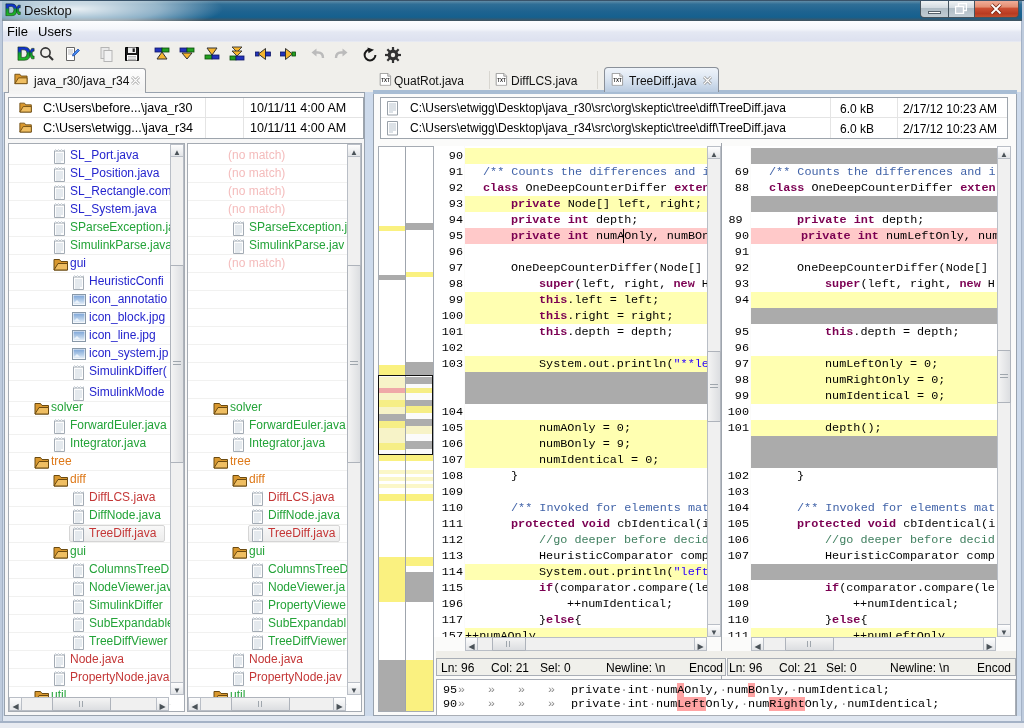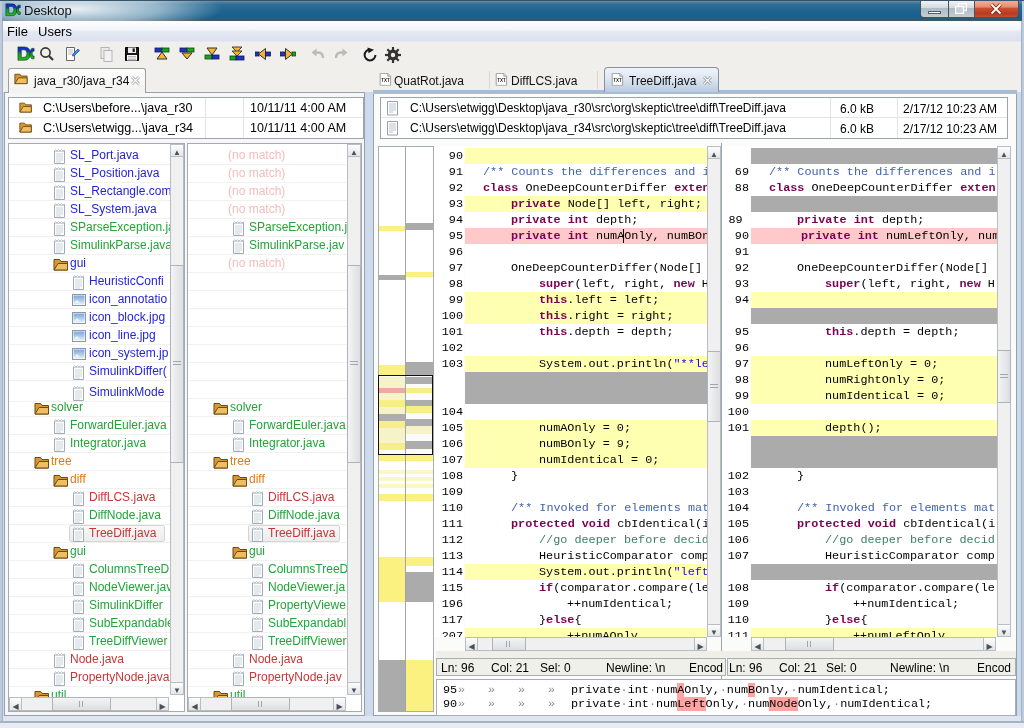--- a/index.html
+++ b/index.html
@@ -838,22 +838,22 @@
 <div class="ab" style="left:434px;top:548px;width:29px;height:16px;overflow:hidden;font-family:'Liberation Mono',monospace;font-size:11.8px;line-height:16px;text-align:right">113</div>
 <div class="cl " style="left:465px;top:548px;width:242px;height:16px;overflow:hidden;padding-left:74px">HeuristicComparator comp</div>
 <div class="ab" style="left:434px;top:564px;width:29px;height:16px;overflow:hidden;font-family:'Liberation Mono',monospace;font-size:11.8px;line-height:16px;text-align:right">114</div>
 <div class="cl bgy" style="left:465px;top:564px;width:242px;height:16px;overflow:hidden;padding-left:74px">System.out.println(<span class="st">"left</span></div>
 <div class="ab" style="left:434px;top:580px;width:29px;height:16px;overflow:hidden;font-family:'Liberation Mono',monospace;font-size:11.8px;line-height:16px;text-align:right">115</div>
 <div class="cl " style="left:465px;top:580px;width:242px;height:16px;overflow:hidden;padding-left:74px"><span class="kw">if</span>(comparator.compare(le</div>
 <div class="ab" style="left:434px;top:596px;width:29px;height:16px;overflow:hidden;font-family:'Liberation Mono',monospace;font-size:11.8px;line-height:16px;text-align:right">196</div>
 <div class="cl " style="left:465px;top:596px;width:242px;height:16px;overflow:hidden;padding-left:102px">++numIdentical;</div>
 <div class="ab" style="left:434px;top:612px;width:29px;height:16px;overflow:hidden;font-family:'Liberation Mono',monospace;font-size:11.8px;line-height:16px;text-align:right">117</div>
 <div class="cl " style="left:465px;top:612px;width:242px;height:16px;overflow:hidden;padding-left:74px">}<span class="kw">else</span>{</div>
-<div class="ab" style="left:434px;top:628px;width:29px;height:9px;overflow:hidden;font-family:'Liberation Mono',monospace;font-size:11.8px;line-height:16px;text-align:right">207</div>
-<div class="cl bgy" style="left:465px;top:628px;width:242px;height:9px;overflow:hidden;padding-left:102px">++numAOnly</div>
+<div class="ab" style="left:434px;top:628px;width:29px;height:9px;overflow:hidden;font-family:'Liberation Mono',monospace;font-size:11.8px;line-height:16px;text-align:right">157</div>
+<div class="cl bgy" style="left:465px;top:628px;width:242px;height:9px;overflow:hidden;">++numAOnly</div>
 <div class="gut" style="left:722px;top:146px;width:28px;height:491px"></div>
 <div class="code" style="left:751px;top:146px;width:246px;height:491px"></div>
 <div class="ab" style="left:751px;top:148px;width:246px;height:16px;background:#ABABAB"></div>
 <div class="ab" style="left:722px;top:164px;width:27px;height:16px;overflow:hidden;font-family:'Liberation Mono',monospace;font-size:11.8px;line-height:16px;text-align:right">69</div>
 <div class="cl " style="left:751px;top:164px;width:246px;height:16px;overflow:hidden;padding-left:18px"><span class="cm">/** Counts the differences and i</span></div>
 <div class="ab" style="left:722px;top:180px;width:27px;height:16px;overflow:hidden;font-family:'Liberation Mono',monospace;font-size:11.8px;line-height:16px;text-align:right">88</div>
 <div class="cl " style="left:751px;top:180px;width:246px;height:16px;overflow:hidden;padding-left:18px"><span class="kw">class</span> OneDeepCounterDiffer <span class="kw">exten</span></div>
 <div class="ab" style="left:751px;top:196px;width:246px;height:16px;background:#ABABAB"></div>
 <div class="ab" style="left:722px;top:212px;width:27px;height:16px;overflow:hidden;font-family:'Liberation Mono',monospace;font-size:11.8px;line-height:16px;text-align:center">89</div>
 <div class="cl " style="left:751px;top:212px;width:246px;height:16px;overflow:hidden;padding-left:46px"><span class="kw">private int</span> depth;</div>
@@ -961,12 +961,12 @@
 <div class="bl dim" style="left:458px;top:683px">»</div>
 <div class="bl dim" style="left:488px;top:683px">»</div>
 <div class="bl dim" style="left:518px;top:683px">»</div>
 <div class="bl dim" style="left:548px;top:683px">»</div>
 <div class="bl" style="left:571px;top:683px">private<span class="dim">·</span>int<span class="dim">·</span>num<span class="hl">A</span>Only,<span class="dim">·</span>num<span class="hl">B</span>Only,<span class="dim">·</span>numIdentical;</div>
 <div class="bl" style="left:443px;top:697px">90</div>
 <div class="bl dim" style="left:458px;top:697px">»</div>
 <div class="bl dim" style="left:488px;top:697px">»</div>
 <div class="bl dim" style="left:518px;top:697px">»</div>
 <div class="bl dim" style="left:548px;top:697px">»</div>
-<div class="bl" style="left:571px;top:697px">private<span class="dim">·</span>int<span class="dim">·</span>num<span class="hl">Left</span>Only,<span class="dim">·</span>num<span class="hl">Node</span>Only,<span class="dim">·</span>numIdentical;</div>
+<div class="bl" style="left:571px;top:697px">private<span class="dim">·</span>int<span class="dim">·</span>num<span class="hl">Left</span>Only,<span class="dim">·</span>num<span class="hl">Right</span>Only,<span class="dim">·</span>numIdentical;</div>
 </body></html>

